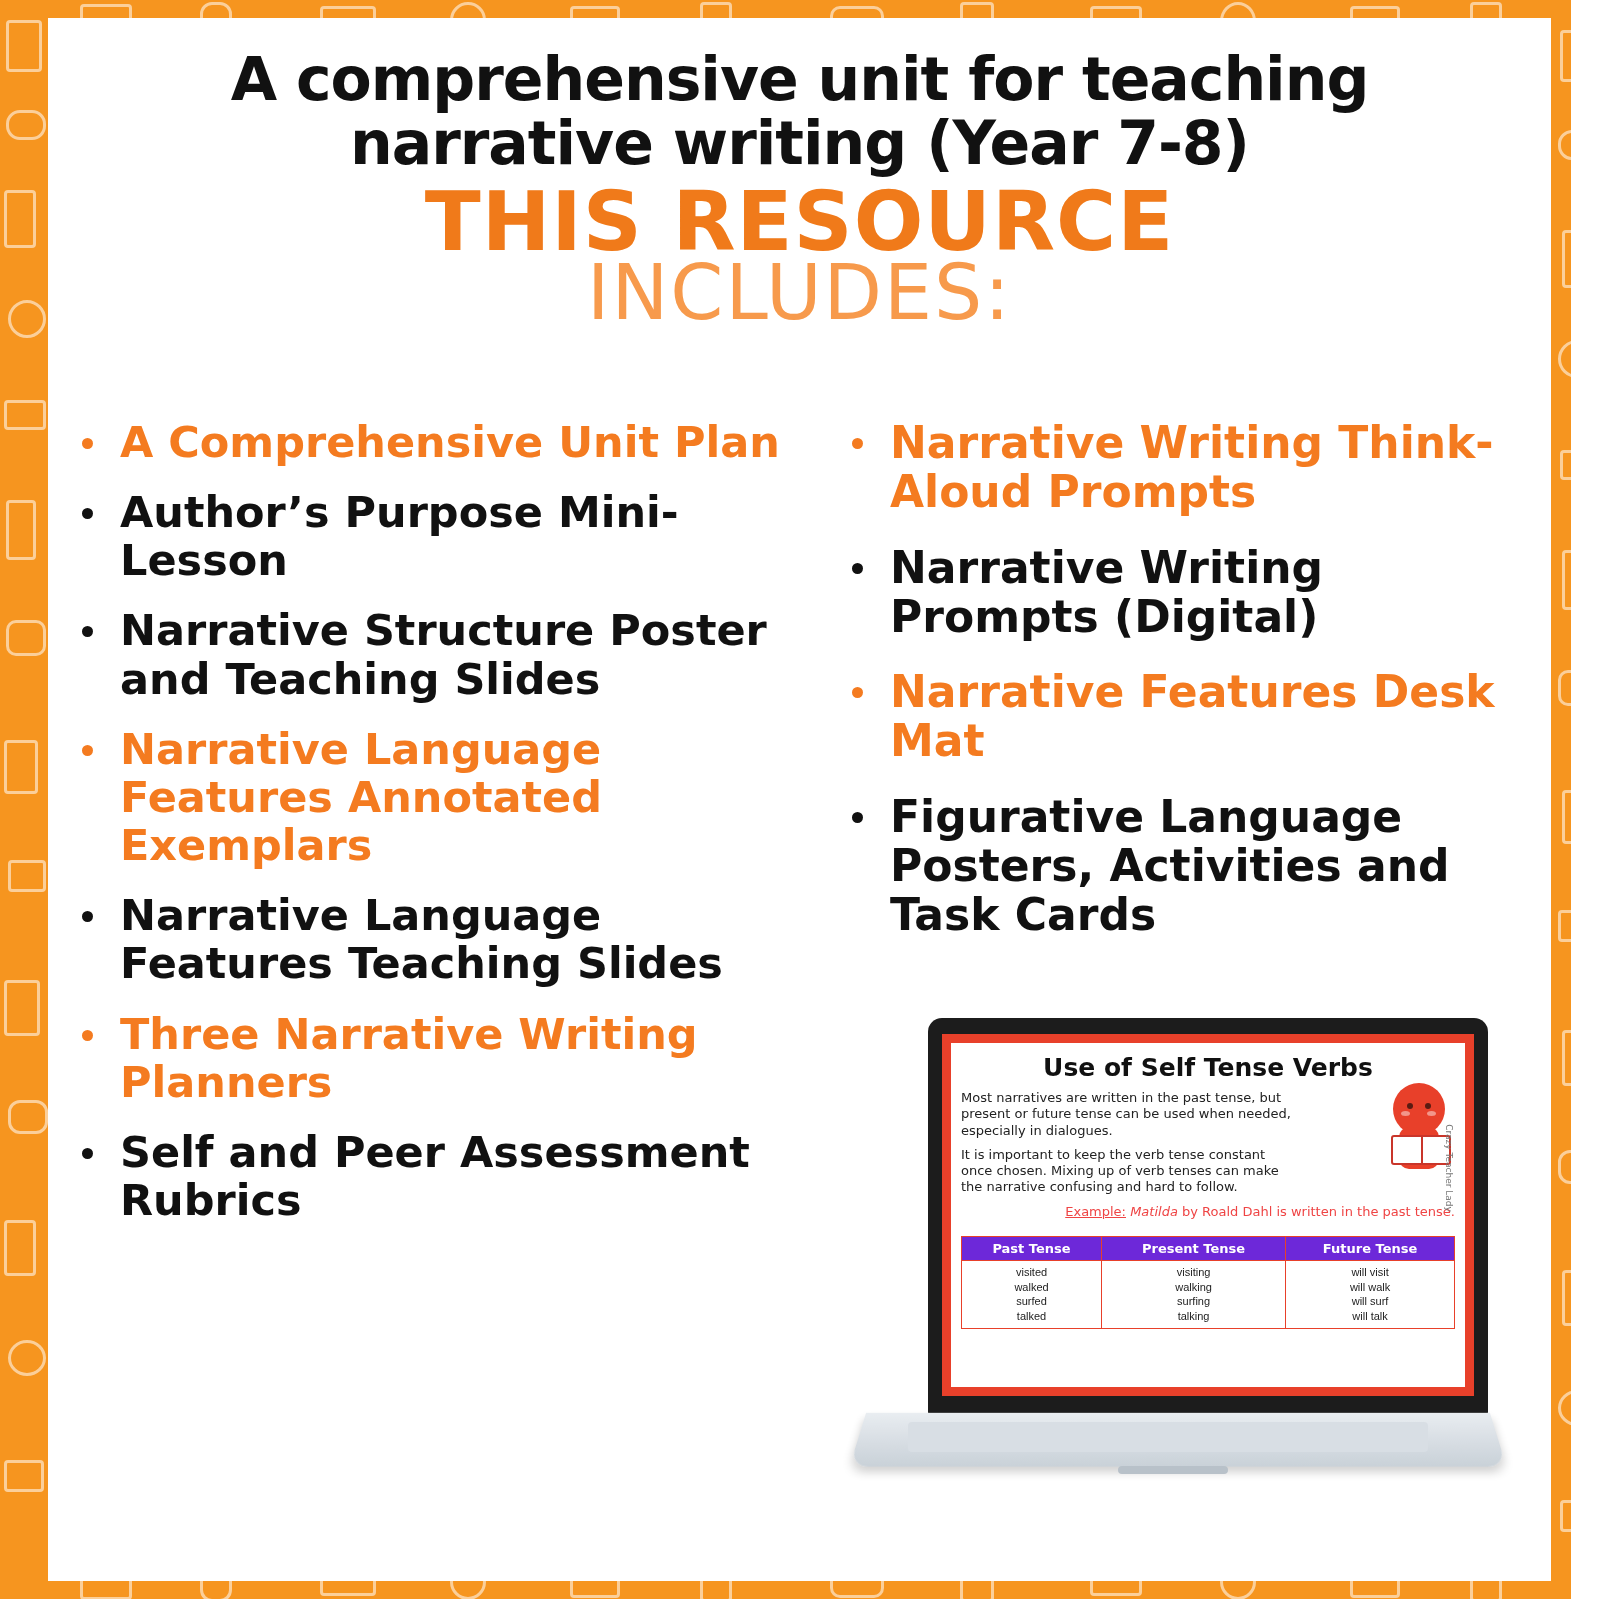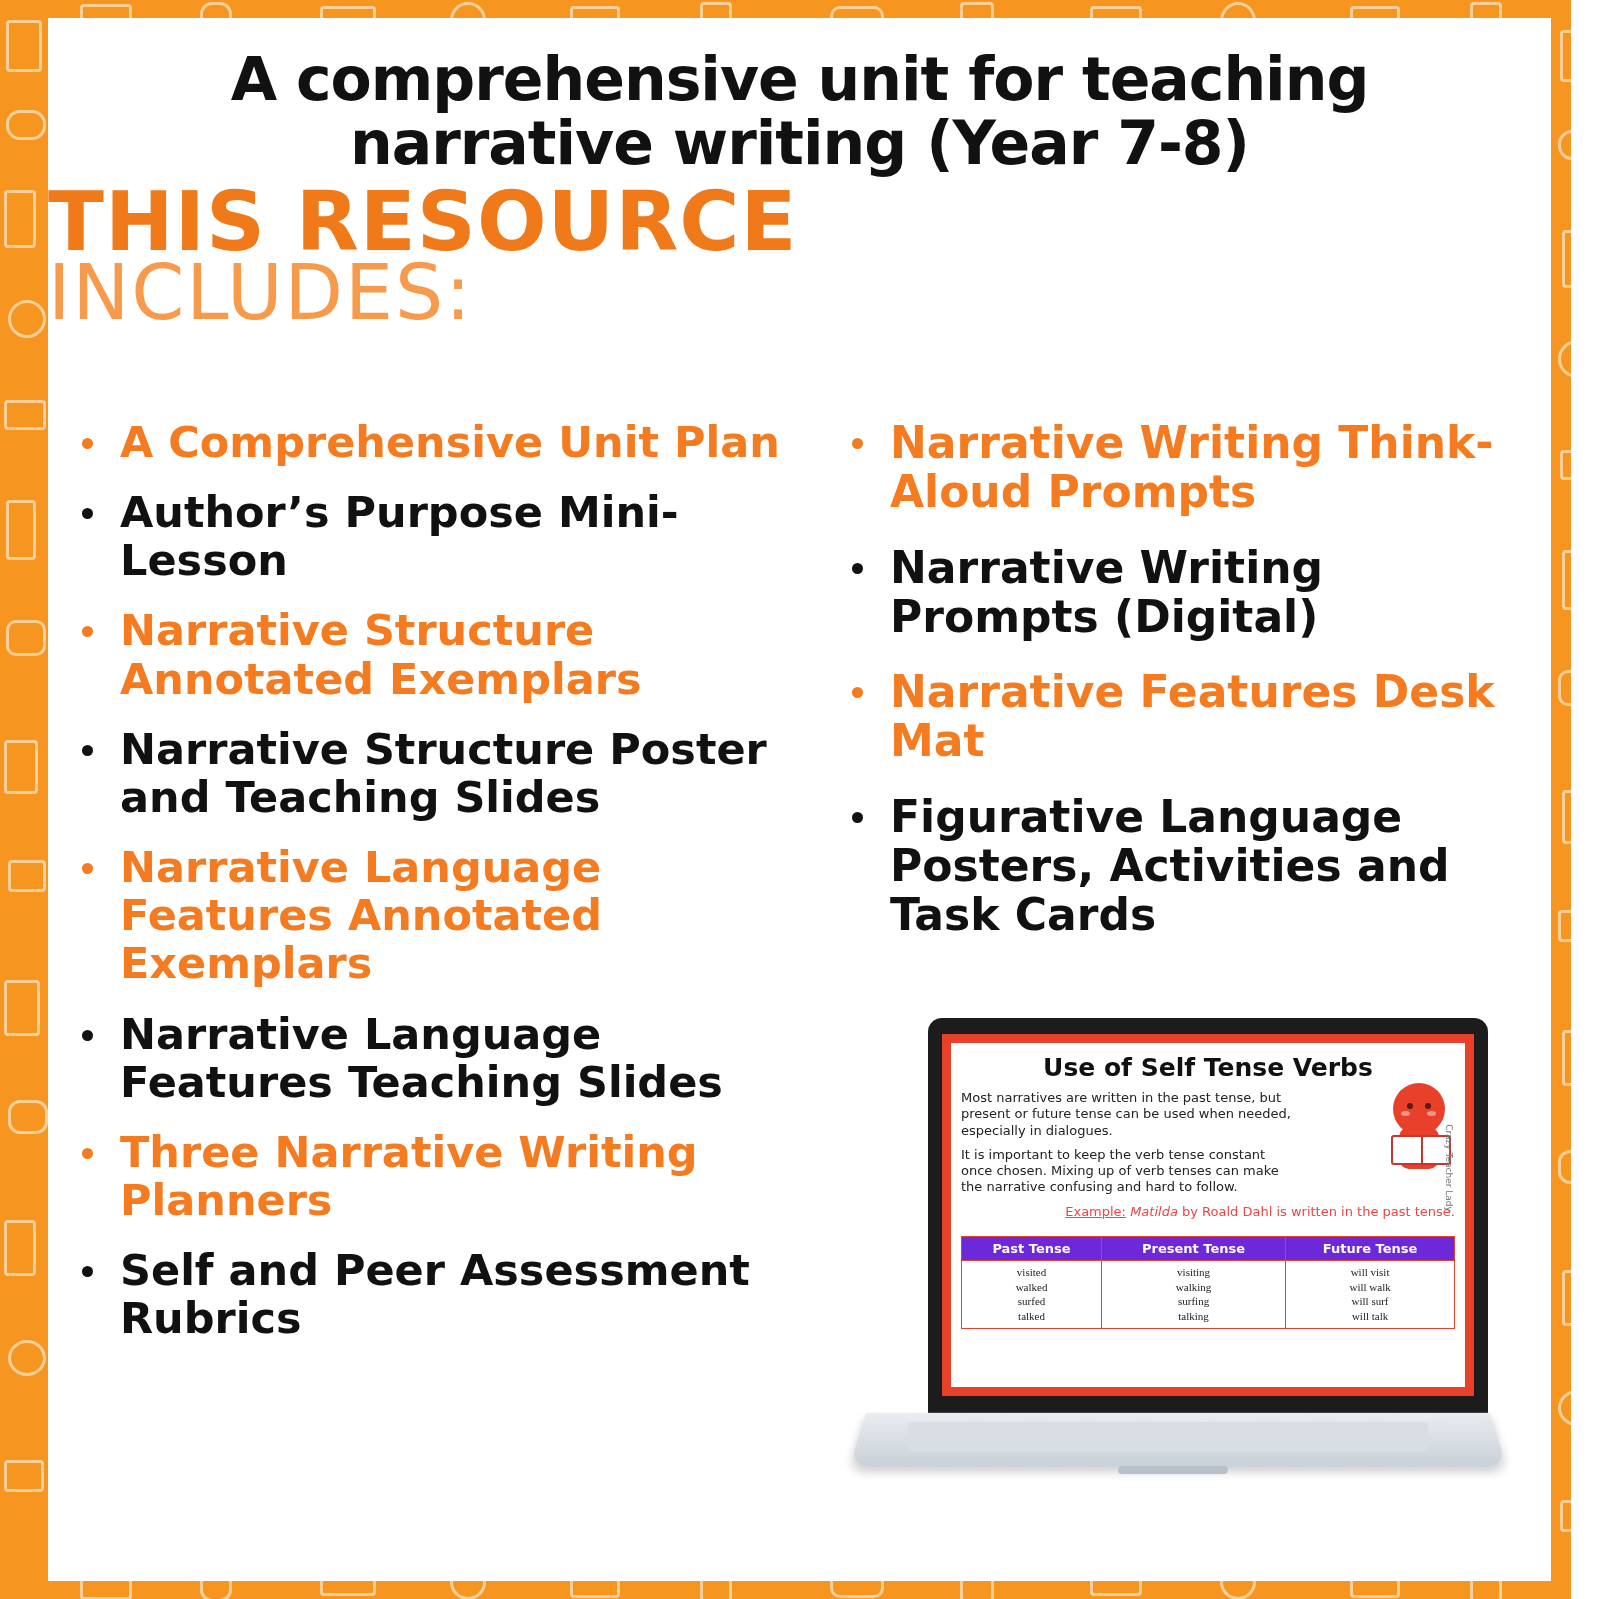--- a/index.html
+++ b/index.html
@@ -53,21 +53,21 @@
     font-family: "DejaVu Sans", sans-serif;
     font-weight: bold;
     font-size: 60px;
     line-height: 1.06;
     color: #111111;
     letter-spacing: -1px;
   }
 
   .heading-block {
     margin-top: 8px;
-    text-align: left;
+    text-align: center;
   }
   .heading-main {
     font-family: "DejaVu Sans", sans-serif;
     font-weight: bold;
     font-size: 82px;
     line-height: 0.95;
     color: #F07A1A;
     letter-spacing: 1px;
     display: block;
   }
@@ -236,21 +236,21 @@
     color: #ffffff;
     font-family: "DejaVu Sans", sans-serif;
     font-size: 13px;
     font-weight: bold;
     padding: 4px 0;
     border: 1px solid #E8402A;
   }
   .tense-table td {
     border: 1px solid #E8402A;
     text-align: center;
-    font-family: Liberation Serif, serif;
+    font-family: Liberation Sans, sans-serif;
     font-size: 11px;
     line-height: 1.35;
     color: #222;
     padding: 4px 0;
     vertical-align: top;
   }
 
   .mascot {
     position: absolute;
     right: 8px;
@@ -397,21 +397,20 @@
       <span class="heading-main">THIS RESOURCE</span>
       <span class="heading-sub">INCLUDES:</span>
     </div>
 
     <div class="columns">
 
       <div class="col col-left">
         <ul class="list">
           <li class="orange"><span class="bullet"></span><span>A Comprehensive Unit Plan</span></li>
           <li><span class="bullet"></span><span>Author’s Purpose Mini-Lesson</span></li>
-          <li class="orange"><span class="bullet"></span><span>Narrative Structure Annotated Exemplars</span></li>
           <li><span class="bullet"></span><span>Narrative Structure Poster and Teaching Slides</span></li>
           <li class="orange"><span class="bullet"></span><span>Narrative Language Features Annotated Exemplars</span></li>
           <li><span class="bullet"></span><span>Narrative Language Features Teaching Slides</span></li>
           <li class="orange"><span class="bullet"></span><span>Three Narrative Writing Planners</span></li>
           <li><span class="bullet"></span><span>Self and Peer Assessment Rubrics</span></li>
         </ul>
       </div>
 
       <div class="col col-right">
         <ul class="list">

